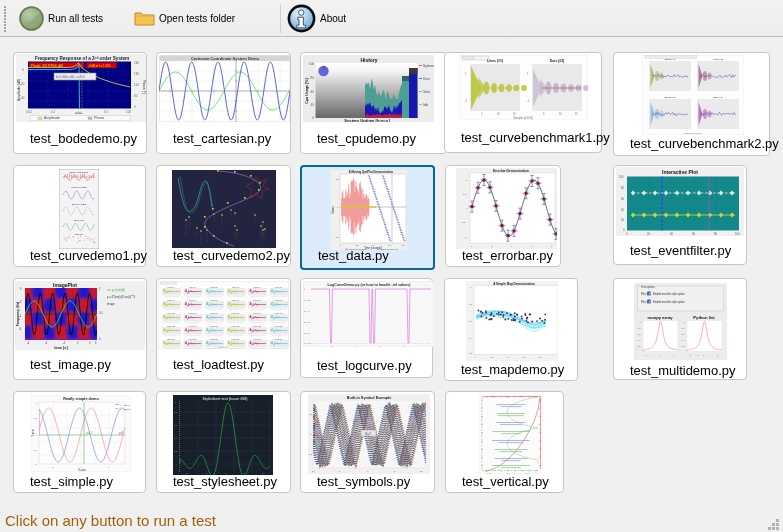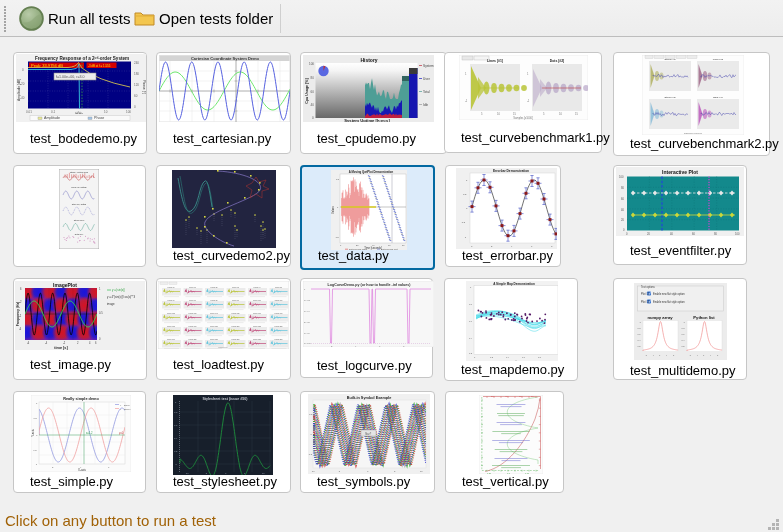--- a/index.html
+++ b/index.html
@@ -2,21 +2,21 @@
 <html><head>
 <meta charset="utf-8">
 <style>
 * { margin:0; padding:0; box-sizing:border-box; }
 html,body { width:783px; height:532px; background:#f0f0f0; font-family:"Liberation Sans",sans-serif; overflow:hidden; }
 #page { position:relative; width:783px; height:532px; background:#f0f0f0; }
 #toolbar { position:absolute; left:0; top:0; width:783px; height:37px; background:linear-gradient(#f2f2f2,#ededed); border-bottom:1px solid #bdbdbd; }
 #handle { position:absolute; left:4px; top:6px; width:2px; height:26px;
   background-image:radial-gradient(circle at 1px 1px, #a4a4a4 0.8px, rgba(0,0,0,0) 1px);
   background-size:2px 3px; }
-.tbtn { position:absolute; top:0; height:36px; display:flex; align-items:center; color:#000; font-size:15px; }
+.tbtn { position:absolute; top:0; height:36px; display:flex; align-items:center; color:#000; font-size:10px; }
 .tbtn span { margin-left:4px; }
 #sep { position:absolute; left:280px; top:4px; width:1px; height:29px; background:#cfcfcf; }
 .card { position:absolute; background:#fff; border:1px solid #c6c6c6; border-radius:4px; }
 .card .lbl { position:absolute; left:0; bottom:6px; width:100%; text-align:left; font-size:13px; color:#000; line-height:14px; white-space:nowrap;padding-left:16px; }
 .card svg { position:absolute; }
 #card-data { background:#dcebfa; border:2px solid #0369a1; }
 #status { position:absolute; left:5px; top:512px; font-size:15px; color:#a16207; }
 .grip { position:absolute; width:3px; height:3px; background:#b4b4b4; }
 </style>
 </head>
@@ -37,20 +37,35 @@
       <path d="M2.5,16 Q10,18 15,12 Q20,7 22.5,9 L22.5,14 Q18,21 10,21 Z" fill="#8aa476" opacity="0.55"></path>
     </svg>
     <span>Run all tests</span>
   </div>
   <div class="tbtn" style="left:134px;">
     <svg width="21" height="18" viewBox="0 0 21 18">
       <path d="M1,4 L1,16 L20,16 L20,6 L9,6 L7,4 Z" fill="#f3c64f" stroke="#c18a27" stroke-width="1"></path>
       <path d="M1,7 L20,7" stroke="#e0ad38" stroke-width="1"></path>
     </svg>
     <span>Open tests folder</span>
+  </div>
+  <div class="tbtn" style="left:287px;">
+    <svg width="29" height="29" viewBox="0 0 29 29">
+      <defs>
+            <radialGradient id="abg" cx="42%" cy="30%" r="85%">
+        <stop offset="0%" stop-color="#ecf4fd"></stop>
+              <stop offset="45%" stop-color="#a6cbee"></stop>
+              <stop offset="100%" stop-color="#5f92c8"></stop>
+      </radialGradient>
+          </defs>
+      <circle cx="14.5" cy="14.5" r="12.6" fill="url(#abg)" stroke="#0d0d0d" stroke-width="2.6"></circle>
+      <circle cx="14.2" cy="8.6" r="2.7" fill="#ffffff" stroke="#2a4a66" stroke-width="0.9"></circle>
+      <path d="M10.8,13.2 H16.4 V21.2 H18.6 V23.8 H9.8 V21.2 H12 V15.8 H10.8 Z" fill="#ffffff" stroke="#2a4a66" stroke-width="0.9" stroke-linejoin="round"></path>
+    </svg>
+    <span>About</span>
   </div>
   <div id="sep"></div>
 </div>
 
 <div class="card" style="left:13px;top:52px;width:134px;height:102px;">
       <svg style="left:2px;top:1px;" width="130" height="68" viewBox="0 0 130 68">
 <rect width="130" height="68" fill="#f1f1f1"></rect>
 <text x="66" y="6" text-anchor="middle" font-size="4.6" font-weight="bold" fill="#222">Frequency Response of a 2ⁿᵈ-order System</text>
 <rect x="12" y="7.5" width="103" height="47" fill="#000082"></rect>
 <g stroke="#5a5ab0" stroke-width="0.4" stroke-dasharray="0.8,1.6">
@@ -277,20 +292,21 @@
         <circle cx="34.69931388291422" cy="72.93116841311964" r="0.5" fill="#cc88bb"></circle>
         <circle cx="5.016893048722684" cy="68.46802190310729" r="0.5" fill="#cc88bb"></circle>
         <circle cx="33.21842977122962" cy="70.28991093209567" r="0.5" fill="#cc88bb"></circle>
         <circle cx="35.39112717640306" cy="69.78197071655497" r="0.5" fill="#cc88bb"></circle>
         <circle cx="7.264188658844635" cy="71.40618438563817" r="0.5" fill="#cc88bb"></circle>
         <circle cx="29.133836618976176" cy="68.888429107951" r="0.5" fill="#cc88bb"></circle>
         <circle cx="7.701470148917274" cy="69.32809937824344" r="0.5" fill="#cc88bb"></circle>
         <circle cx="34.88636271440669" cy="72.30628361895631" r="0.5" fill="#cc88bb"></circle>
         <circle cx="8.657742062006076" cy="68.72471564225191" r="0.5" fill="#cc88bb"></circle>
 </svg>
+      <div class="lbl" style="bottom:3px;">test_curvedemo1.py</div>
     </div>
 <div class="card" style="left:156px;top:165px;width:135px;height:102px;">
       <svg style="left:15px;top:4px;" width="104" height="78" viewBox="0 0 104 78">
 <rect width="104" height="78" fill="#222440"></rect>
 <path d="M63,56 V70" stroke="#555570" stroke-width="0.5" stroke-dasharray="1,1"></path>
         <circle cx="63" cy="56" r="0.8" fill="#d8d840"></circle>
         <path d="M89,56 V72" stroke="#555570" stroke-width="0.5" stroke-dasharray="1,1"></path>
         <circle cx="89" cy="56" r="0.8" fill="#d8d840"></circle>
         <path d="M14,50 V66" stroke="#555570" stroke-width="0.5" stroke-dasharray="1,1"></path>
         <circle cx="14" cy="50" r="0.8" fill="#d8d840"></circle>

